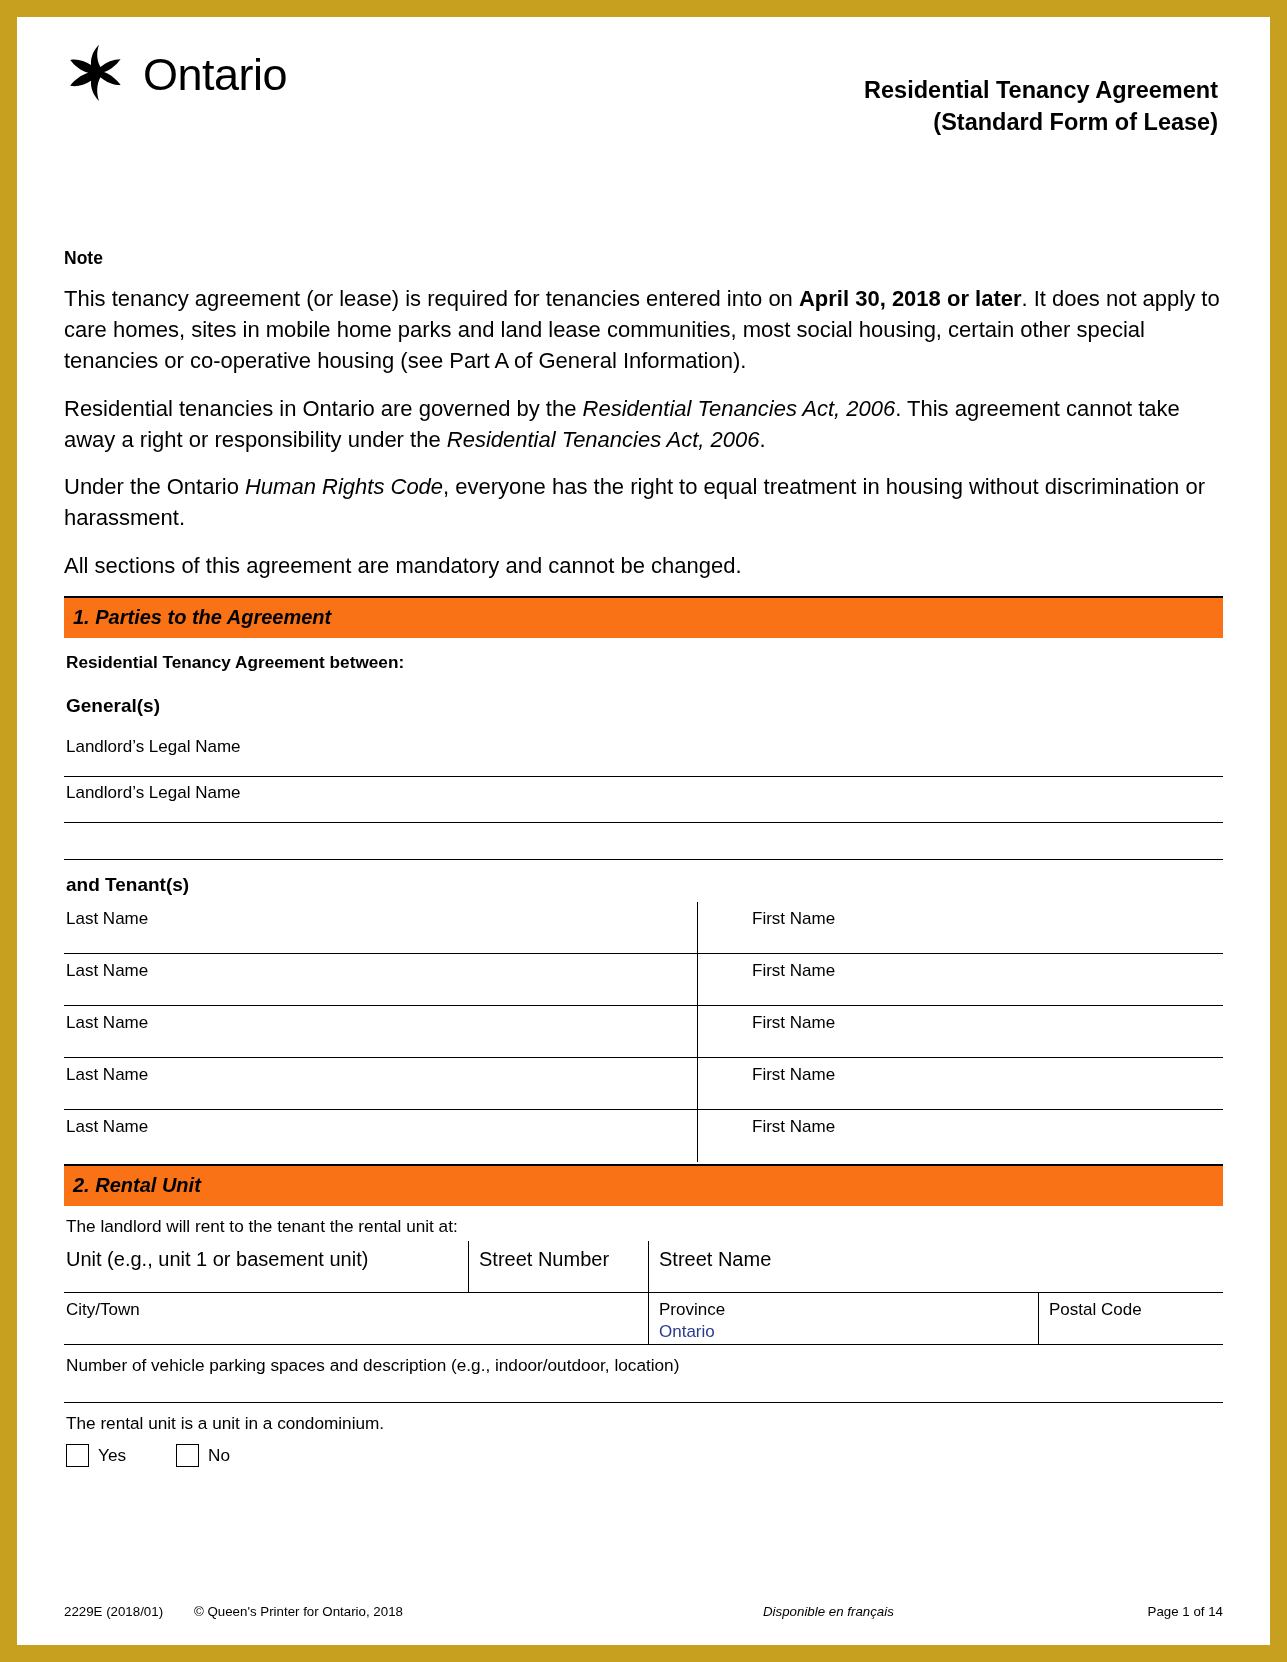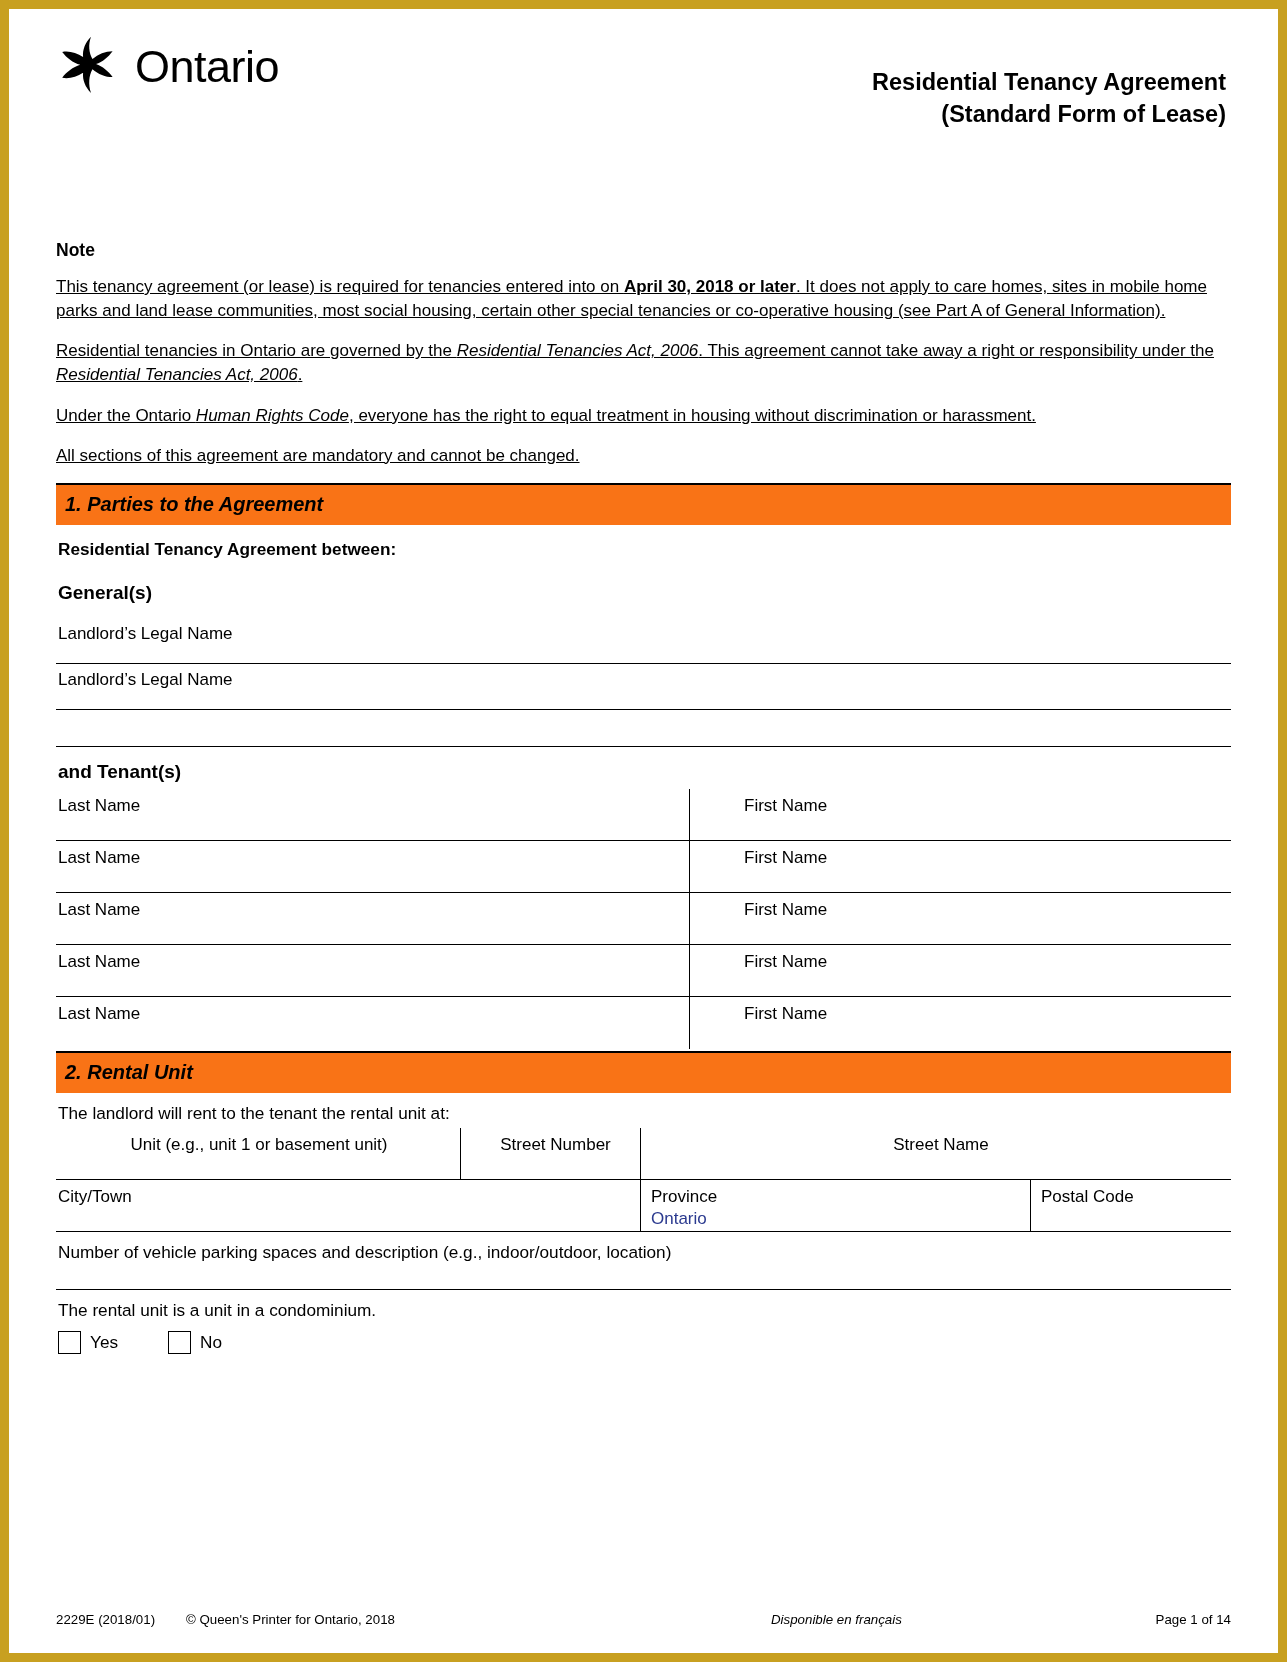--- a/index.html
+++ b/index.html
@@ -10,21 +10,21 @@
   body {
     width: 1287px;
     height: 1662px;
     font-family: "Liberation Sans", sans-serif;
     -webkit-font-smoothing: antialiased;
   }
   .page-frame {
     box-sizing: border-box;
     width: 1287px;
     height: 1662px;
-    padding: 9px;
+    padding: 17px;
     background: #c8a020;
   }
   .page {
     box-sizing: border-box;
     width: 100%;
     height: 100%;
     background: #ffffff;
     position: relative;
     padding: 22px 40px 0 40px;
   }
@@ -66,24 +66,23 @@
     padding: 0 7px;
     color: #000;
   }
   .note-head {
     font-weight: bold;
     font-size: 17.5px;
     margin-top: 89px;
     margin-bottom: 14px;
   }
   p.body {
-    font-size: 17px;
+    font-size: 22px;
     line-height: 1.42;
     margin: 0 0 16px 0;
-    text-decoration: underline;
   }
   p.body.tight { margin-bottom: 15px; }
   .it { font-style: italic; }
   .bd { font-weight: bold; }
 
   
   .section-bar {
     background: #f97316;
     font-weight: bold;
     font-size: 20px;
@@ -147,21 +146,21 @@
   .ru-intro {
     font-size: 17.2px;
     padding: 10px 0 4px 2px;
   }
   .ru-row1 {
     display: flex;
     height: 52px;
     box-sizing: border-box;
     border-bottom: 1.6px solid #000;
   }
-  .ru-row1 > div { padding-top: 7px; font-size: 17px; box-sizing: border-box; text-align: center; }
+  .ru-row1 > div { padding-top: 7px; font-size: 20px; box-sizing: border-box; }
   .ru-unit { width: 405px; padding-left: 2px; border-right: 1.6px solid #000; }
   .ru-streetnum { width: 180px; padding-left: 10px; border-right: 1.6px solid #000; }
   .ru-streetname { flex: 1; padding-left: 10px; }
 
   .ru-row2 {
     display: flex;
     height: 52px;
     box-sizing: border-box;
     border-bottom: 1.6px solid #000;
   }

